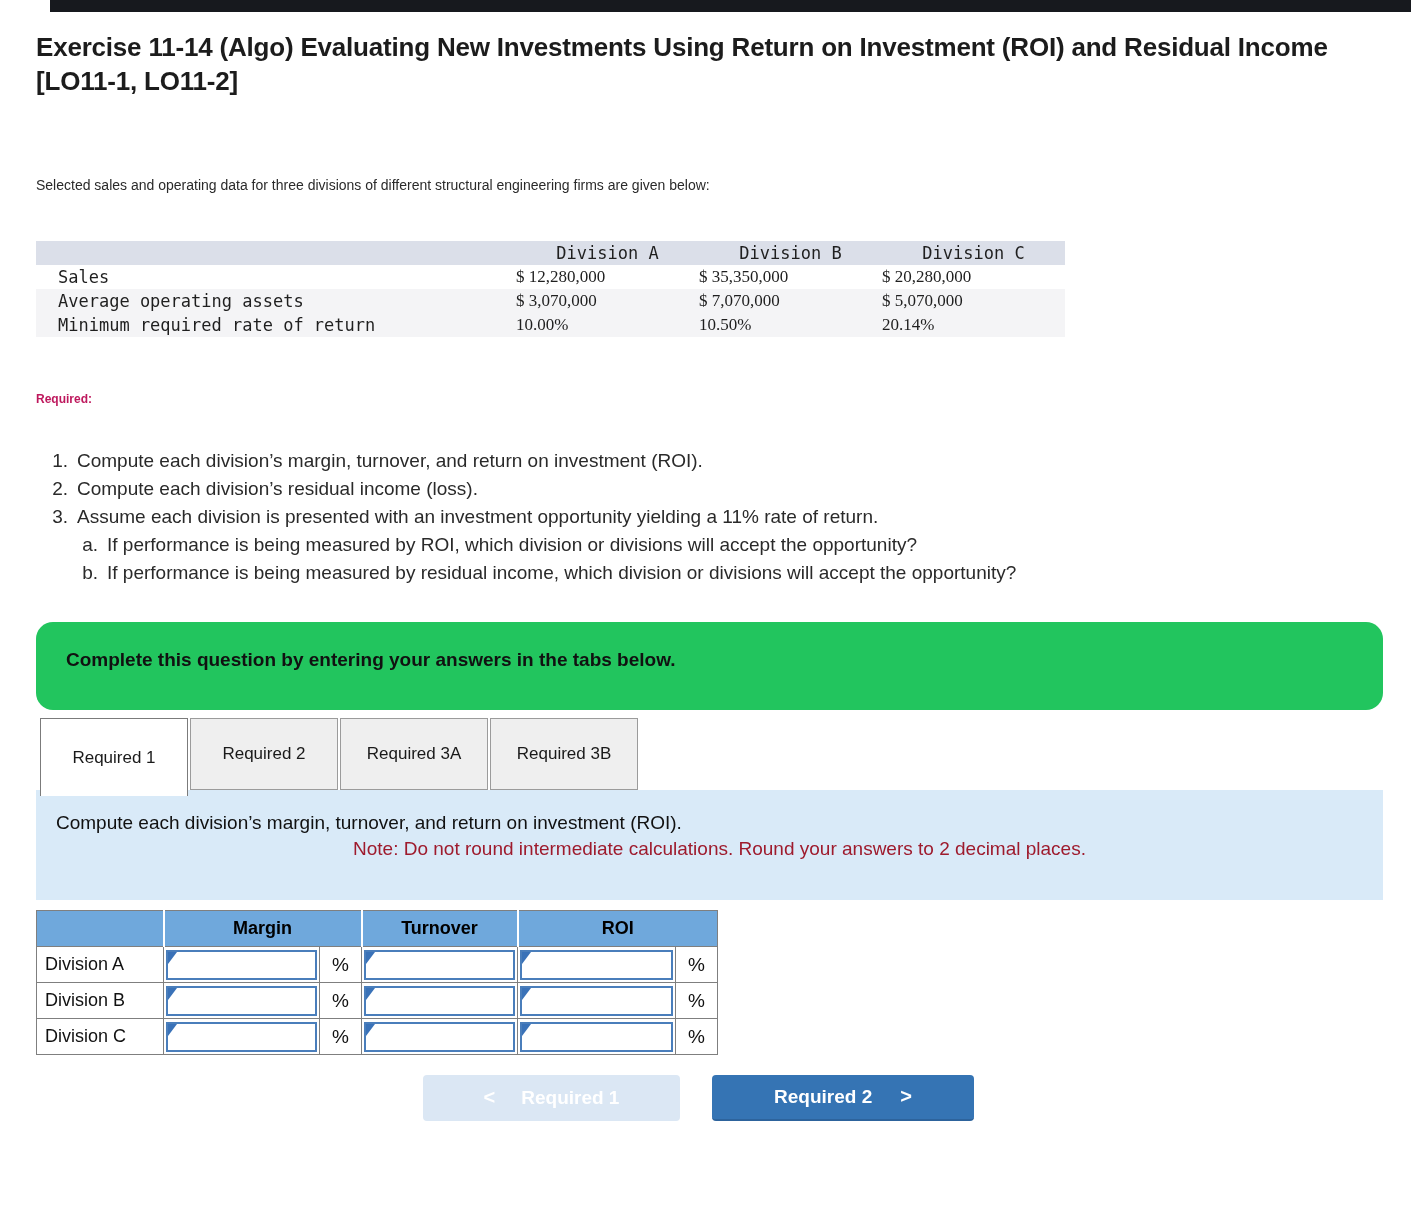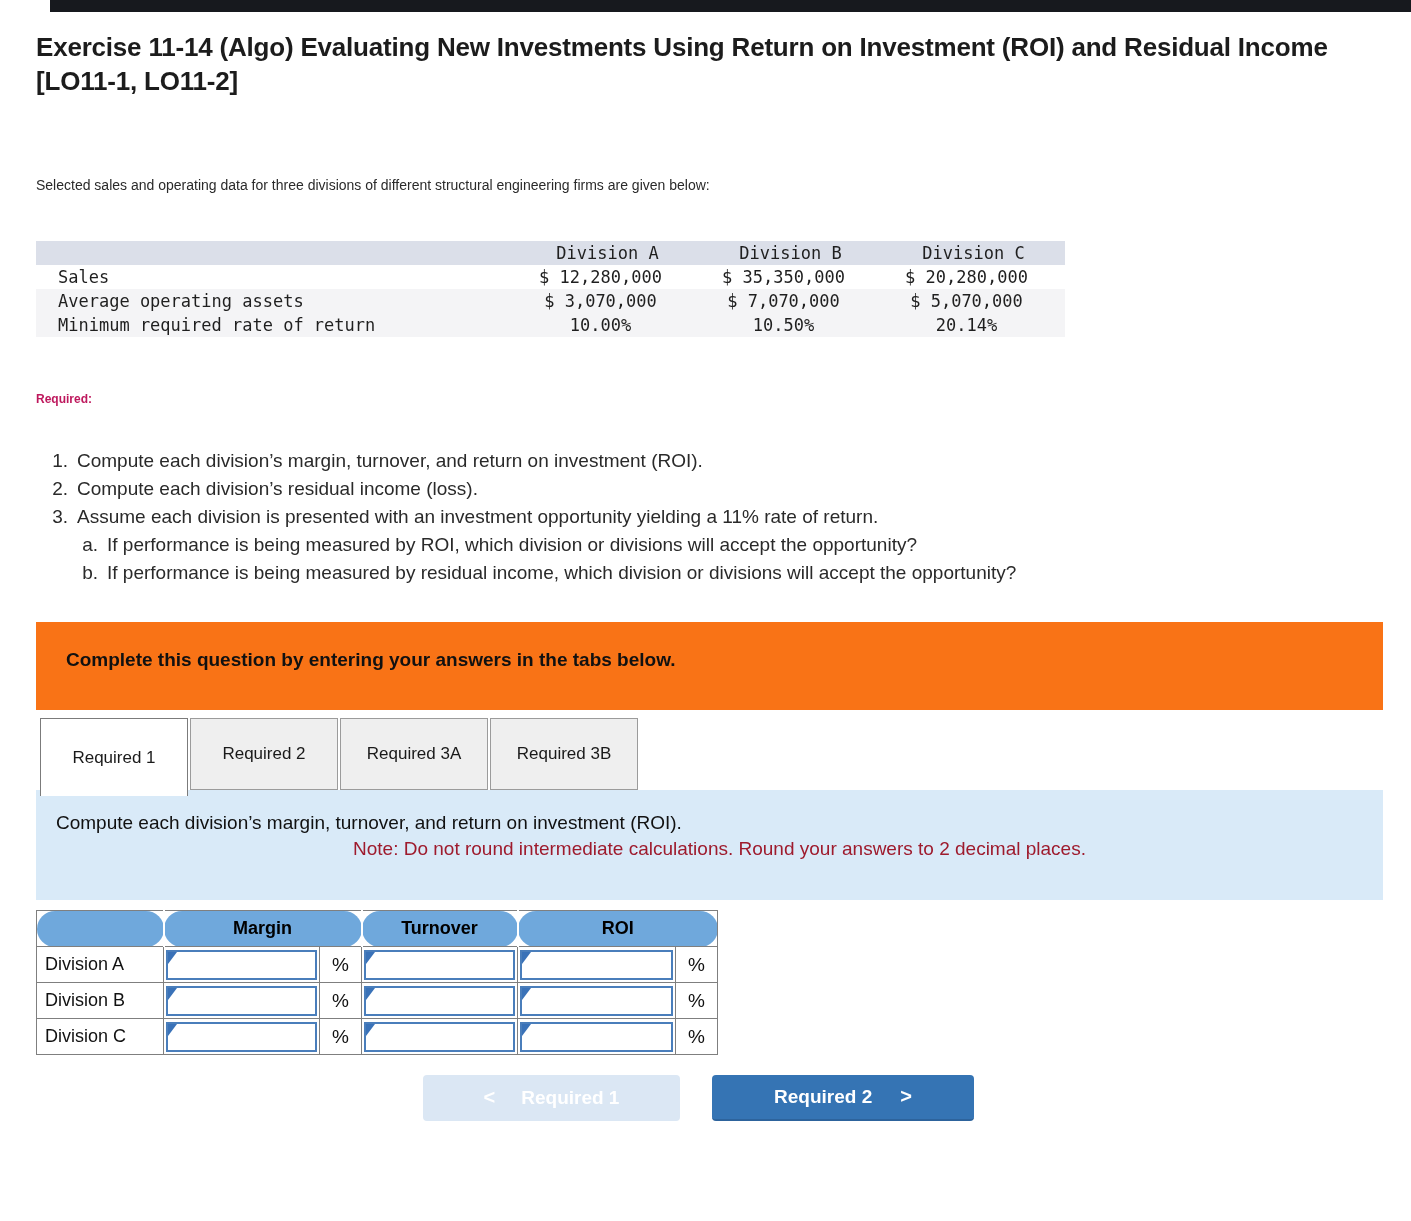--- a/index.html
+++ b/index.html
@@ -14,51 +14,51 @@
 
   .intro { position: absolute; top: 177px; left: 16px; font-size: 14px; color: #2a2a2a; }
 
   
   .data-table { position: absolute; top: 241px; left: 16px; border-collapse: collapse;
                 font-family: "DejaVu Sans Mono", monospace; font-size: 17px; color: #1f1f1f; }
   .data-table th, .data-table td { font-weight: normal; padding: 0; height: 24px; vertical-align: middle; }
   .data-table .lbl-col { width: 480px; text-align: left; padding-left: 22px; }
   .data-table .num-col { width: 183px; }
   .data-table thead th { background: #dbdfe9; text-align: center; }
-  .data-table td.num { text-align: center; padding-right: 14px; }
+  .data-table td.num { text-align: left; padding-right: 14px; font-family: Liberation Serif, serif; }
   .data-table tr.stripe td { background: #f4f4f6; }
 
   .required-heading { position: absolute; top: 392px; left: 16px; font-size: 12px; font-weight: bold; color: #be185d; }
 
   .req-list { position: absolute; top: 447px; left: 16px; font-size: 19px; color: #2a2a2a; }
   .req-item { display: flex; line-height: 28px; }
   .req-num { width: 32px; text-align: right; margin-right: 9px; flex: none; }
   .req-item.sub { margin-left: 30px; }
 
   
-  .gray-box { position: absolute; top: 622px; left: 16px; width: 1347px; height: 88px; background: #f97316; }
+  .gray-box { position: absolute; top: 622px; left: 16px; width: 1347px; height: 88px; background: #22c55e; border-radius: 17px; }
   .gray-box .banner-text { padding: 27px 0 0 30px; font-size: 19px; font-weight: bold; color: #111; }
 
   
   .tabs { position: absolute; top: 718px; left: 20px; display: flex; z-index: 2; }
   .tab { width: 148px; height: 72px; margin-right: 2px; background: #efefef; border: 1px solid #9b9b9b;
          display: flex; align-items: center; justify-content: center;
          font-size: 17px; color: #1a1a1a; cursor: pointer; }
   .tab.active { background: #ffffff; border: 1px solid #7b7b7b; border-bottom: none; height: 78px; }
 
   
   .blue-box { position: absolute; top: 790px; left: 16px; width: 1347px; height: 110px; background: #d9eaf8; z-index: 1; }
   .blue-box .inst { padding: 20px 0 0 20px; font-size: 19px; color: #111; line-height: 25px; }
   .blue-box .note { padding: 1px 0 0 20px; font-size: 19px; color: #9e1b2d; line-height: 25px; text-align: center; }
 
   
   .answer-table { position: absolute; top: 910px; left: 16px; border-collapse: collapse; }
   .answer-table th, .answer-table td { border: 1px solid #7f7f7f; padding: 0; }
   .answer-table thead th { background: #6fa8dc; height: 36px; font-size: 18px; font-weight: bold; color: #000;
-                           text-align: center; border-left: 2px solid #fff; border-bottom: 1px solid #7f7f7f; border-radius: 18px; }
+                           text-align: center; border-left: 2px solid #fff; border-bottom: 1px solid #7f7f7f; }
   .answer-table thead th:first-child { border-left: 1px solid #7f7f7f; }
   .answer-table td { height: 36px; background: #fff; }
   .answer-table td.row-label { width: 127px; font-size: 18px; color: #111; padding-left: 8px; }
   .answer-table td.cell-input { width: 156px; }
   .answer-table td.cell-input-wide { width: 158px; }
   .answer-table td.cell-pct { width: 42px; text-align: center; font-size: 19px; color: #111; }
   .input-wrap { position: relative; margin: 2px; height: 30px; border: 2px solid #4a7ebb; background: #fff; }
   .input-wrap input { width: 100%; height: 100%; border: none; outline: none; padding: 0 4px 0 12px;
                       font-size: 16px; font-family: "Liberation Sans", sans-serif; background: transparent; }
   .flag { position: absolute; top: 0; left: 0; width: 0; height: 0;

